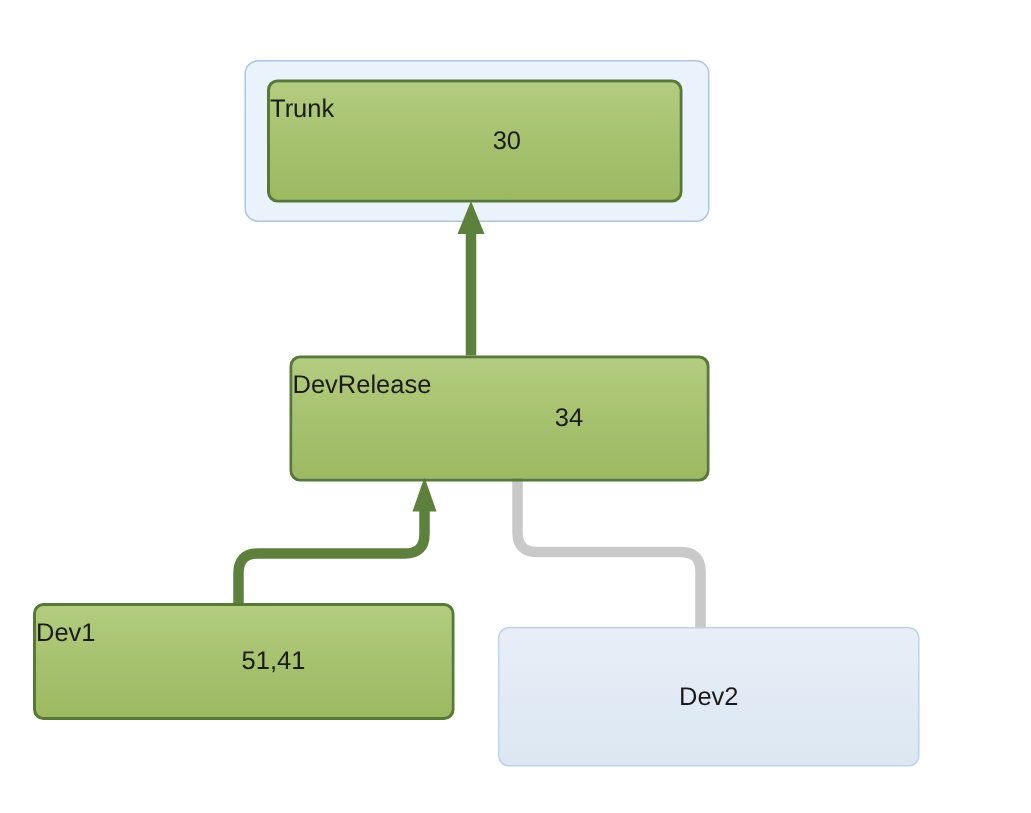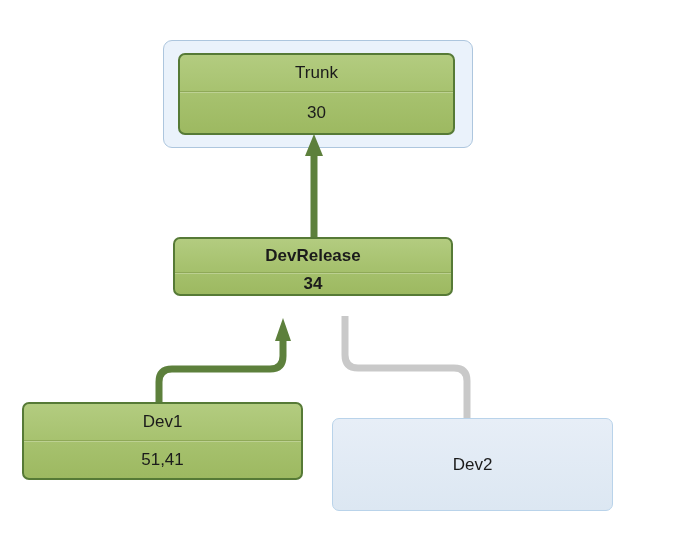--- a/index.html
+++ b/index.html
@@ -32,21 +32,20 @@
     position: absolute;
     left: 0;
     top: 0;
     z-index: 1;
   }
   .node {
     position: absolute;
     box-sizing: border-box;
     z-index: 2;
     display: flex;
-    flex-direction: column;
     color: #1b1b1b;
     font-size: 17px;
   }
   .node-green {
     background: linear-gradient(180deg, #b3cc80 0%, #a7c26f 48%, #9db961 100%);
     border: 2px solid #567a36;
     border-radius: 7px;
   }
   .node-blue {
     background: linear-gradient(180deg, #e7eef7 0%, #dce7f2 100%);
@@ -70,21 +69,21 @@
     align-items: center;
     justify-content: center;
   }
   .node-single-label {
     flex: 1;
     display: flex;
     align-items: center;
     justify-content: center;
   }
   #node-trunk      { left: 178px; top: 53px;  width: 277px; height: 82px; }
-  #node-devrelease { left: 173px; top: 237px; width: 280px; height: 59px; font-weight: bold; }
+  #node-devrelease { left: 193px; top: 237px; width: 280px; height: 84px; }
   #node-dev1       { left: 22px;  top: 402px; width: 281px; height: 78px; }
   #node-dev2       { left: 332px; top: 418px; width: 281px; height: 93px; }
 </style>
 </head>
 <body>
 
 <div class="canvas">
 
   <div class="group-container"></div>
 

